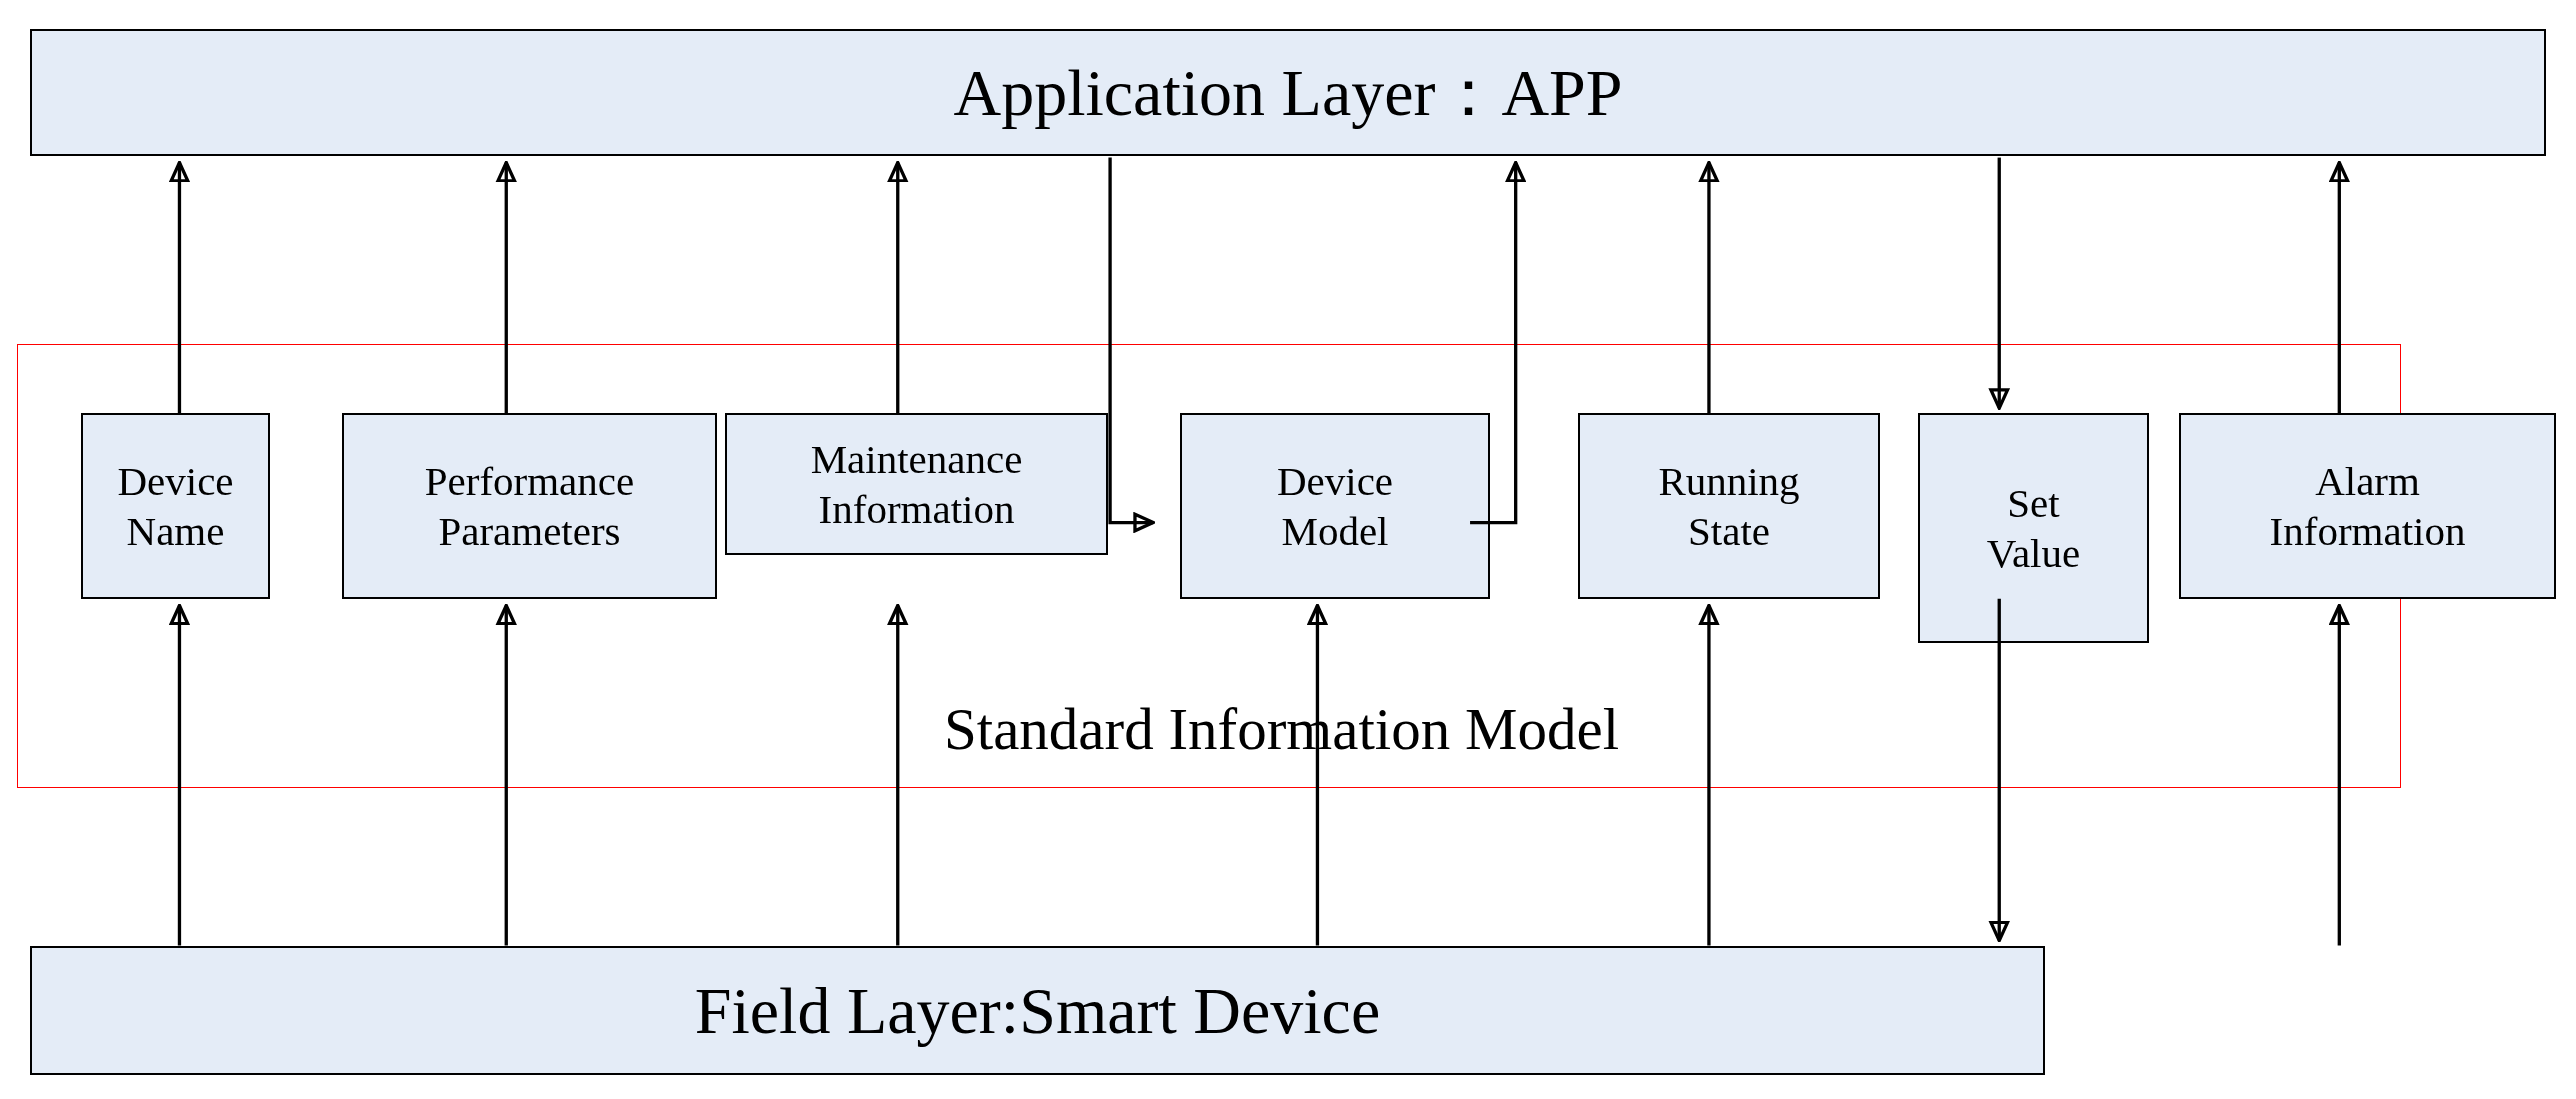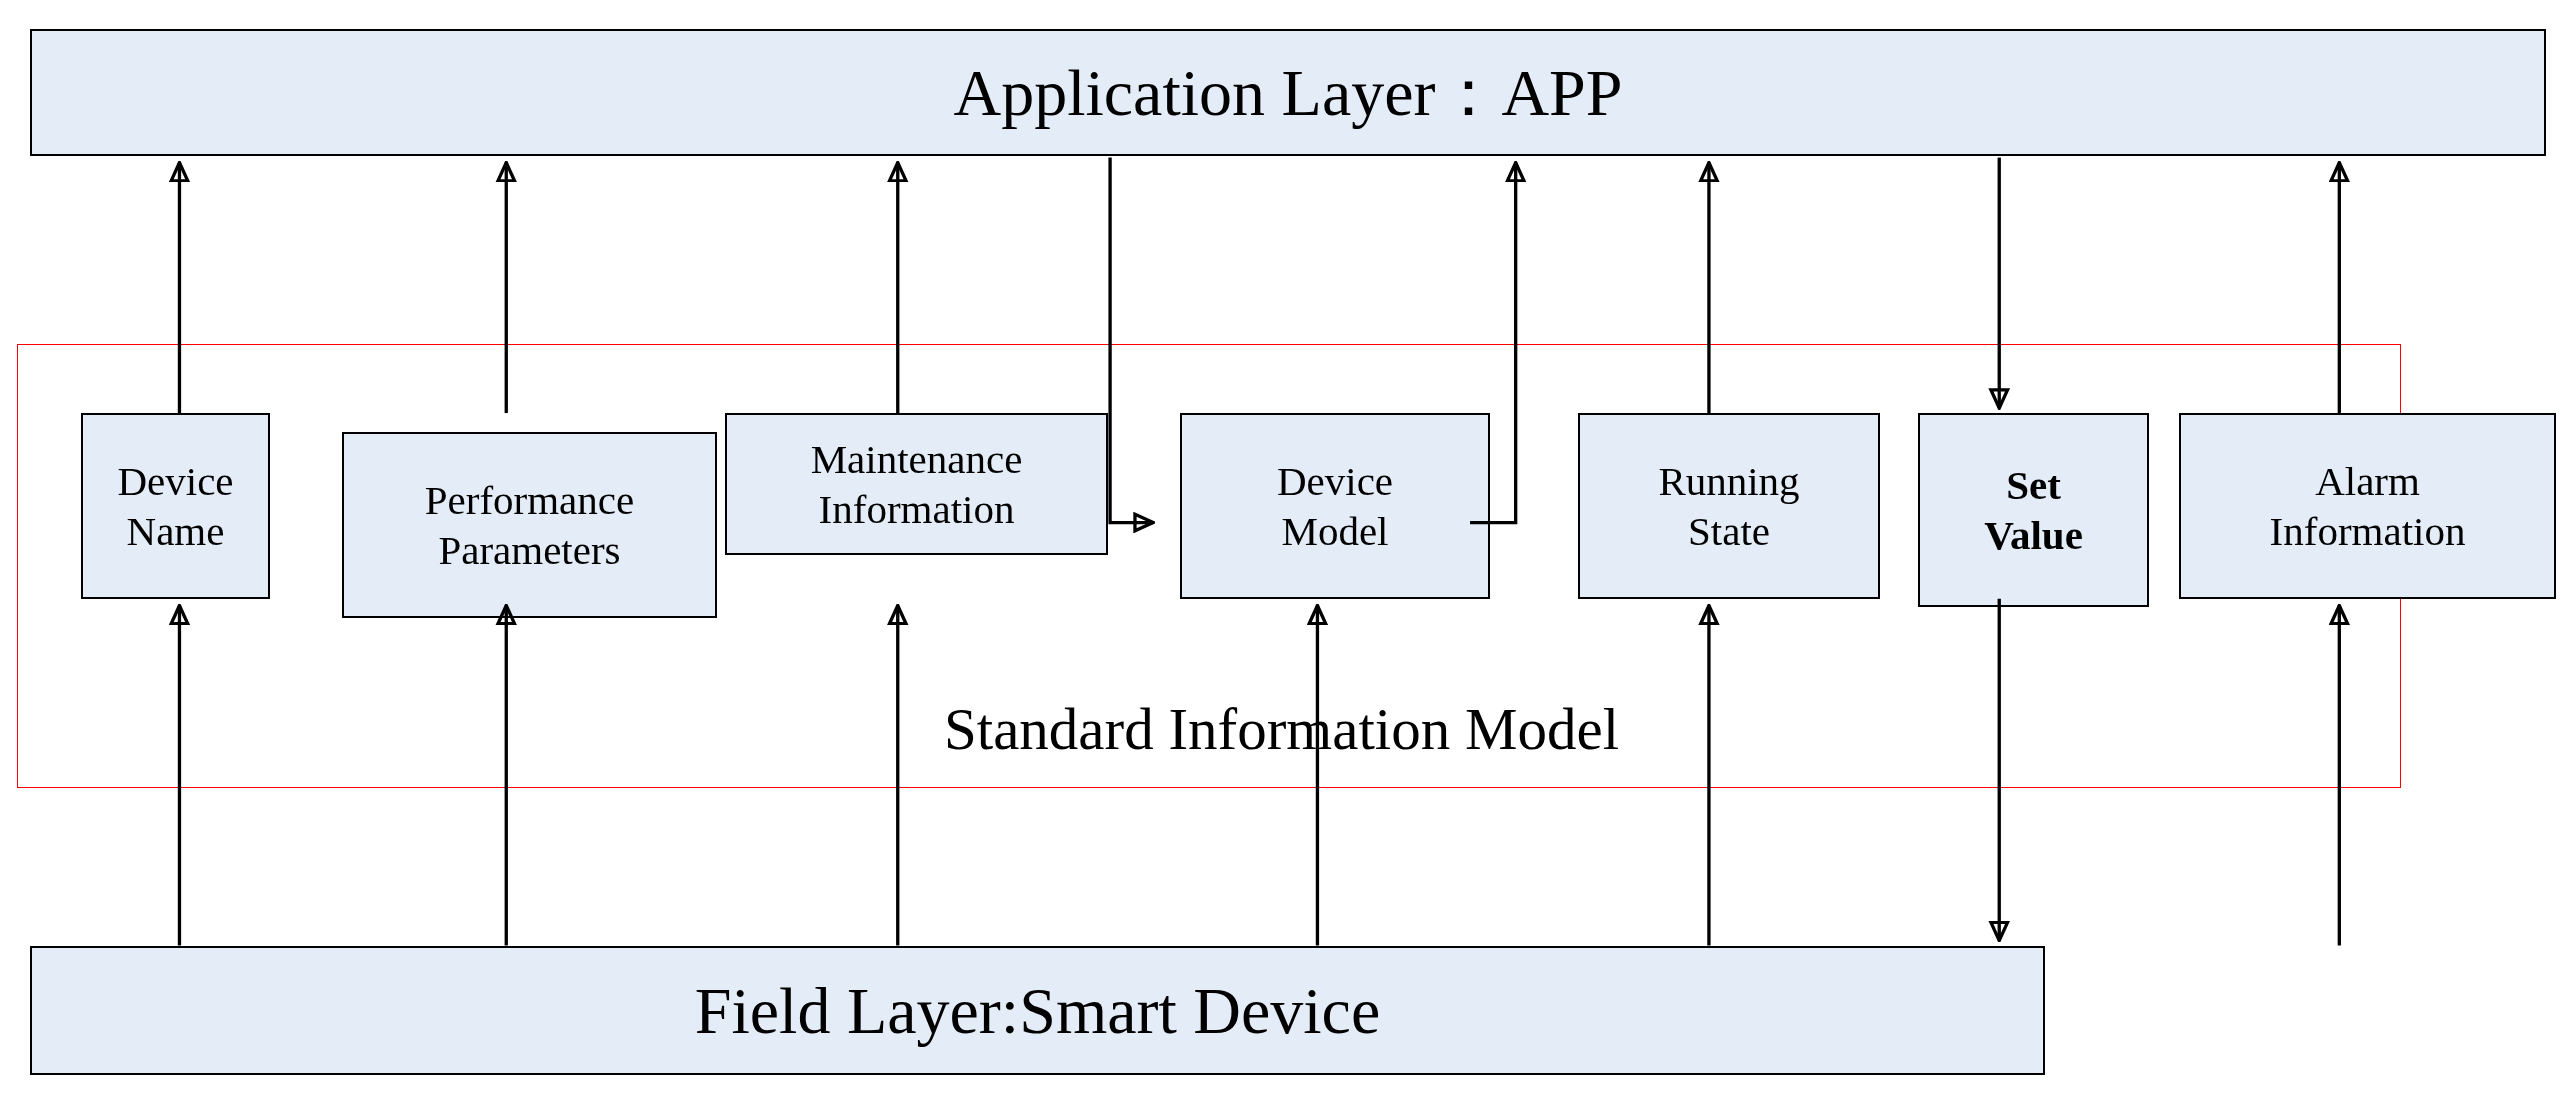--- a/index.html
+++ b/index.html
@@ -83,41 +83,41 @@
 
   <div class="red-frame" style="left:16.6px; top:344px; width:2384px; height:444px;"></div>
 
   <div class="model-caption" style="left:908px; top:695px; width:747px;">Standard Information Model</div>
 
   <div class="attr-box" style="left:61px; top:413px; width:189px; height:186px;">
     <span class="ln">Device</span>
     <span class="ln">Name</span>
   </div>
 
-  <div class="attr-box" style="left:322px; top:432px; width:375px; height:186px;">
+  <div class="attr-box" style="left:322px; top:413px; width:375px; height:186px;">
     <span class="ln">Performance</span>
     <span class="ln">Parameters</span>
   </div>
 
   <div class="attr-box" style="left:705px; top:413px; width:383px; height:142px;">
     <span class="ln">Maintenance</span>
     <span class="ln">Information</span>
   </div>
 
   <div class="attr-box" style="left:1160px; top:413px; width:310px; height:186px;">
     <span class="ln">Device</span>
     <span class="ln">Model</span>
   </div>
 
   <div class="attr-box" style="left:1558px; top:413px; width:302px; height:186px;">
     <span class="ln">Running</span>
     <span class="ln">State</span>
   </div>
 
-  <div class="attr-box" style="left:1898px; top:413px; width:231px; height:194px;font-weight:bold;">
+  <div class="attr-box" style="left:1898px; top:413px; width:231px; height:230px;">
     <span class="ln">Set</span>
     <span class="ln">Value</span>
   </div>
 
   <div class="attr-box" style="left:2159px; top:413px; width:377px; height:186px;">
     <span class="ln">Alarm</span>
     <span class="ln">Information</span>
   </div>
 
   <div class="layer-bar" style="left:30px; top:946px; width:2015px; height:129px;">

